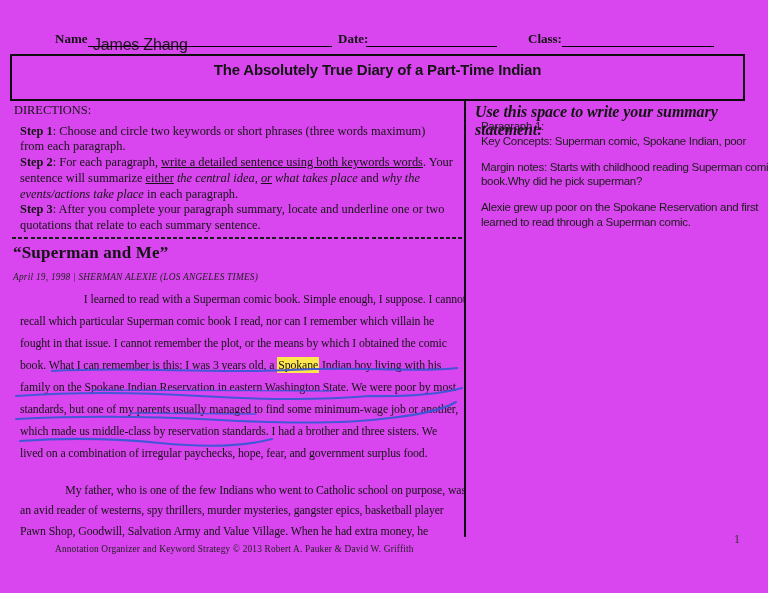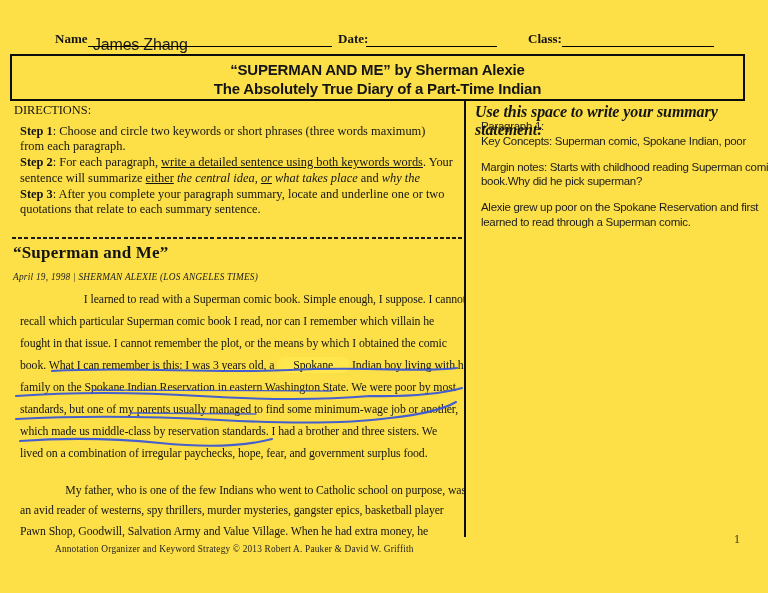--- a/index.html
+++ b/index.html
@@ -1,18 +1,18 @@
 <!DOCTYPE html>
 <html style="--hl: #ffe74c; --pen: #3b57d6;"><head>
 <meta charset="utf-8">
 <style>
   :root { --hl:#ffe74c; --pen:#3b57d6; --ink:#141414; }
   html,body { margin:0; padding:0; background:#fff; }
   #page {
-    position:relative; width:768px; height:593px; background:#fde047;
+    position:relative; width:768px; height:593px; background:#d946ef;
     overflow:hidden; font-family:"Liberation Serif", serif; color:var(--ink);
   }
   
   .hdr-label { position:absolute; top:31px; font-size:13px; font-weight:bold; }
   .fill-line { position:absolute; border-bottom:1.6px solid #000; height:16px; top:30px; }
   #name-label  { left:55px; }
   #date-label  { left:338px; }
   #class-label { left:528px; }
   #name-line  { left:88px;  width:244px; }
   #date-line  { left:366px; width:131px; }
@@ -29,21 +29,21 @@
     font-size:15px; line-height:19px; padding-top:4px; letter-spacing:-0.2px;
   }
   
   #divider { position:absolute; left:464px; top:100px; width:2.4px; height:437px; background:#0d0d0d; }
   
   #directions { position:absolute; left:14px; top:103px; width:450px; font-size:12.4px; line-height:15.7px; }
   #directions-heading { font-weight:normal; margin-bottom:5px; }
   .seg-b { font-weight:bold; }
   .seg-u { text-decoration:underline; }
   .seg-i { font-style:italic; }
-  .seg-hl { background:var(--hl); padding:1px 16px;border-radius:8px; }
+  .seg-hl { background:var(--hl); padding:1px 1px; }
   #dashed-separator {
     position:absolute; left:12px; top:237px; width:450px; height:2px;
     background:repeating-linear-gradient(90deg,#1c1c1c 0 4px,transparent 4px 6.2px);
   }
   
   #article-title { position:absolute; left:13px; top:243px; font-size:17px; font-weight:bold; letter-spacing:0.2px; }
   #article-byline { position:absolute; left:13px; top:272px; font-size:9.3px; letter-spacing:0.25px; color:#222;font-style:italic; }
   .article-block { position:absolute; left:14px; width:452px; overflow:hidden; font-size:11.8px; letter-spacing:-0.1px; }
   #paragraph-1 { top:288px; line-height:22px; }
   #paragraph-2 { top:480px; line-height:20.4px; }
@@ -75,33 +75,33 @@
 
   <span class="hdr-label" id="name-label">Name</span>
   <span id="name-value">James Zhang</span>
   <div class="fill-line" id="name-line"></div>
   <span class="hdr-label" id="date-label">Date:</span>
   <div class="fill-line" id="date-line"></div>
   <span class="hdr-label" id="class-label">Class:</span>
   <div class="fill-line" id="class-line"></div>
 
   <div id="title-box">
-    <div>“SUPERMAN AND ME” by Sherman Alexie</div>
     <div>The Absolutely True Diary of a Part-Time Indian</div>
   </div>
 
   <div id="divider"></div>
 
   <div id="directions">
     <div id="directions-heading">DIRECTIONS:</div>
     <div id="directions-lines">
         <div class="tline"><span class="seg-b">Step 1</span><span>: Choose and circle two keywords or short phrases (three words maximum)</span></div>
         <div class="tline"><span>from each paragraph.</span></div>
         <div class="tline"><span class="seg-b">Step 2</span><span>: For each paragraph, </span><span class="seg-u">write a detailed sentence using both keywords words</span><span>. Your</span></div>
         <div class="tline"><span>sentence will summarize </span><span class="seg-u">either</span><span> </span><span class="seg-i">the central idea,</span><span> </span><span class="seg-u seg-i">or</span><span> </span><span class="seg-i">what takes place</span><span> and </span><span class="seg-i">why the</span></div>
+        <div class="tline"><span class="seg-i">events/actions take place</span><span> in each paragraph.</span></div>
         <div class="tline"><span class="seg-b">Step 3</span><span>: After you complete your paragraph summary, locate and underline one or two</span></div>
         <div class="tline"><span>quotations that relate to each summary sentence.</span></div>
       </div>
   </div>
 
   <div id="dashed-separator"></div>
 
   <div id="article-title">“Superman and Me”</div>
   <div id="article-byline">April 19, 1998 | SHERMAN ALEXIE (LOS ANGELES TIMES)</div>
   <div class="article-block" id="paragraph-1">

